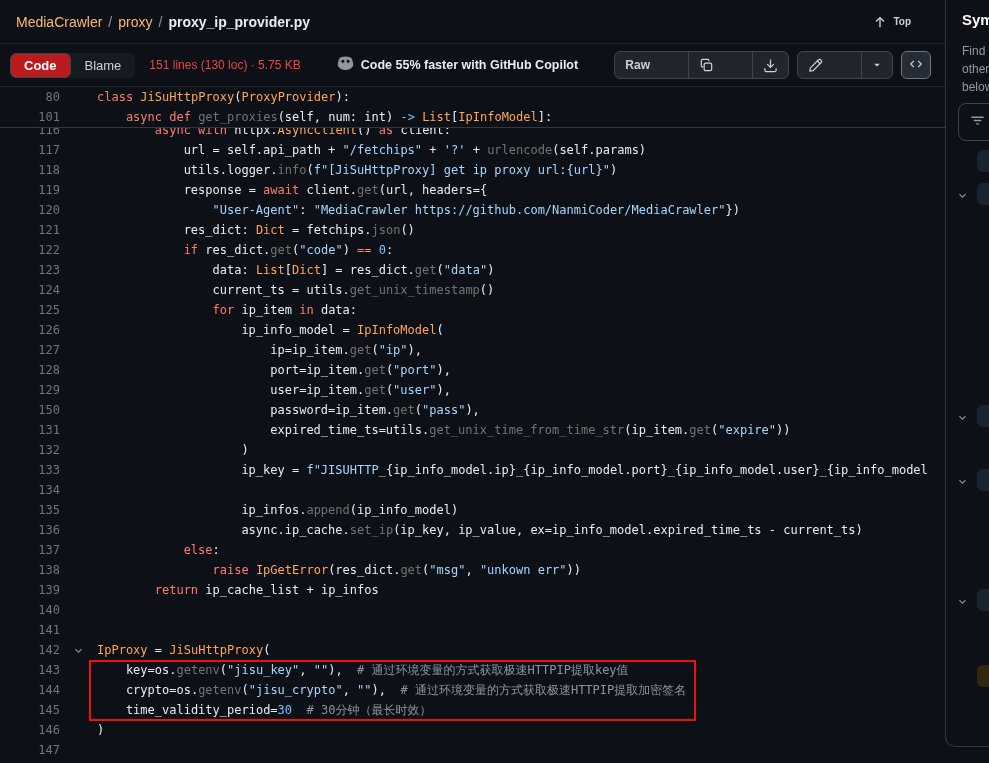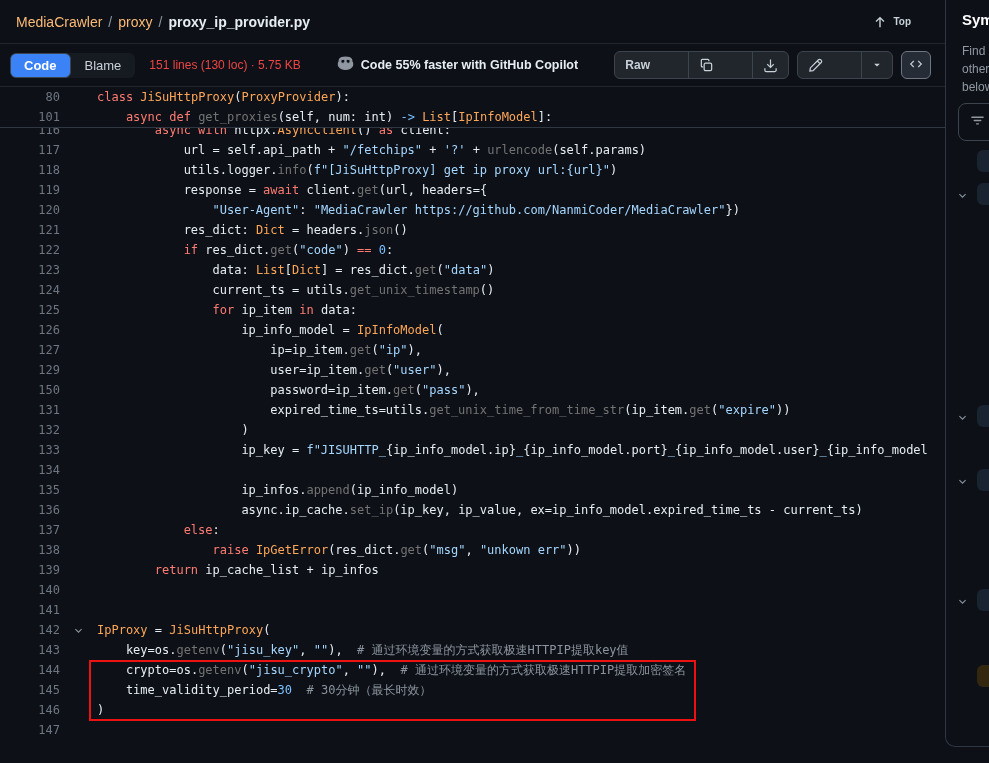--- a/index.html
+++ b/index.html
@@ -35,21 +35,21 @@
   .seg-control {
     display:flex; align-items:center; background:#161b22;
     border-radius:6px; overflow:hidden;
   }
   .seg {
     border:1px solid transparent; background:transparent; color:#c9d1d9;
     font-family:"Liberation Sans", sans-serif; font-size:13px;
     padding:4px 13px; border-radius:6px; cursor:pointer;
   }
   .seg.active {
-    background:#3b82f6; border-color:#3d444d; color:#fff; font-weight:700;
+    background:#b91c1c; border-color:#3d444d; color:#fff; font-weight:700;
   }
   .file-meta {
     margin-left:14px; color:#ef4444; font-size:12px;
     font-family:Liberation Sans, sans-serif;
   }
   .copilot {
     margin-left:36px; display:flex; align-items:center; gap:7px;
     color:#e6edf3; font-size:12.5px; font-weight:700; cursor:pointer;
   }
   .copilot svg { color:#9198a1; }
@@ -203,27 +203,28 @@
           <div class="row"><span class="ln">101</span><span class="fold"></span><span class="src" style="padding-left: 28.88px;"><span class="tk-k">async </span><span class="tk-k">def </span><span class="tk-en">get_proxies</span><span class="tk-p">(self, num: int) </span><span class="tk-c1">-&gt;</span><span class="tk-p"> </span><span class="tk-v">List</span><span class="tk-p">[</span><span class="tk-v">IpInfoModel</span><span class="tk-p">]:</span></span></div>
         </div>
       <div class="clip-block" id="clip-row">
           <div class="row"><span class="ln">116</span><span class="fold"></span><span class="src" style="padding-left: 57.76px;"><span class="tk-k">async </span><span class="tk-k">with </span><span class="tk-p">httpx.</span><span class="tk-v">AsyncClient</span><span class="tk-p">() </span><span class="tk-k">as </span><span class="tk-p">client:</span></span></div>
         </div>
       <div id="rows">
           <div class="row"><span class="ln">117</span><span class="fold"></span><span class="src" style="padding-left: 86.64px;"><span class="tk-p">url = self.api_path + </span><span class="tk-s">"/fetchips"</span><span class="tk-p"> + </span><span class="tk-s">'?'</span><span class="tk-p"> + </span><span class="tk-en">urlencode</span><span class="tk-p">(self.params)</span></span></div>
           <div class="row"><span class="ln">118</span><span class="fold"></span><span class="src" style="padding-left: 86.64px;"><span class="tk-p">utils.logger.</span><span class="tk-en">info</span><span class="tk-p">(</span><span class="tk-s">f"[JiSuHttpProxy] get ip proxy url:{url}"</span><span class="tk-p">)</span></span></div>
           <div class="row"><span class="ln">119</span><span class="fold"></span><span class="src" style="padding-left: 86.64px;"><span class="tk-p">response = </span><span class="tk-k">await </span><span class="tk-p">client.</span><span class="tk-en">get</span><span class="tk-p">(url, headers={</span></span></div>
           <div class="row"><span class="ln">120</span><span class="fold"></span><span class="src" style="padding-left: 115.52px;"><span class="tk-s">"User-Agent"</span><span class="tk-p">: </span><span class="tk-s">"MediaCrawler https://github.com/NanmiCoder/MediaCrawler"</span><span class="tk-p">})</span></span></div>
-          <div class="row"><span class="ln">121</span><span class="fold"></span><span class="src" style="padding-left: 86.64px;"><span class="tk-p">res_dict: </span><span class="tk-v">Dict</span><span class="tk-p"> = headers.</span><span class="tk-en">json</span><span class="tk-p">()</span></span></div>
+          <div class="row"><span class="ln">121</span><span class="fold"></span><span class="src" style="padding-left: 86.64px;"><span class="tk-p">res_dict: </span><span class="tk-v">Dict</span><span class="tk-p"> = fetchips.</span><span class="tk-en">json</span><span class="tk-p">()</span></span></div>
           <div class="row"><span class="ln">122</span><span class="fold"></span><span class="src" style="padding-left: 86.64px;"><span class="tk-k">if </span><span class="tk-p">res_dict.</span><span class="tk-en">get</span><span class="tk-p">(</span><span class="tk-s">"code"</span><span class="tk-p">) </span><span class="tk-k">== </span><span class="tk-c1">0</span><span class="tk-p">:</span></span></div>
           <div class="row"><span class="ln">123</span><span class="fold"></span><span class="src" style="padding-left: 115.52px;"><span class="tk-p">data: </span><span class="tk-v">List</span><span class="tk-p">[</span><span class="tk-v">Dict</span><span class="tk-p">] = res_dict.</span><span class="tk-en">get</span><span class="tk-p">(</span><span class="tk-s">"data"</span><span class="tk-p">)</span></span></div>
           <div class="row"><span class="ln">124</span><span class="fold"></span><span class="src" style="padding-left: 115.52px;"><span class="tk-p">current_ts = utils.</span><span class="tk-en">get_unix_timestamp</span><span class="tk-p">()</span></span></div>
           <div class="row"><span class="ln">125</span><span class="fold"></span><span class="src" style="padding-left: 115.52px;"><span class="tk-k">for </span><span class="tk-p">ip_item </span><span class="tk-k">in </span><span class="tk-p">data:</span></span></div>
           <div class="row"><span class="ln">126</span><span class="fold"></span><span class="src" style="padding-left: 144.4px;"><span class="tk-p">ip_info_model = </span><span class="tk-v">IpInfoModel</span><span class="tk-p">(</span></span></div>
           <div class="row"><span class="ln">127</span><span class="fold"></span><span class="src" style="padding-left: 173.28px;"><span class="tk-p">ip=ip_item.</span><span class="tk-en">get</span><span class="tk-p">(</span><span class="tk-s">"ip"</span><span class="tk-p">),</span></span></div>
+          <div class="row"><span class="ln">128</span><span class="fold"></span><span class="src" style="padding-left: 173.28px;"><span class="tk-p">port=ip_item.</span><span class="tk-en">get</span><span class="tk-p">(</span><span class="tk-s">"port"</span><span class="tk-p">),</span></span></div>
           <div class="row"><span class="ln">129</span><span class="fold"></span><span class="src" style="padding-left: 173.28px;"><span class="tk-p">user=ip_item.</span><span class="tk-en">get</span><span class="tk-p">(</span><span class="tk-s">"user"</span><span class="tk-p">),</span></span></div>
           <div class="row"><span class="ln">150</span><span class="fold"></span><span class="src" style="padding-left: 173.28px;"><span class="tk-p">password=ip_item.</span><span class="tk-en">get</span><span class="tk-p">(</span><span class="tk-s">"pass"</span><span class="tk-p">),</span></span></div>
           <div class="row"><span class="ln">131</span><span class="fold"></span><span class="src" style="padding-left: 173.28px;"><span class="tk-p">expired_time_ts=utils.</span><span class="tk-en">get_unix_time_from_time_str</span><span class="tk-p">(ip_item.</span><span class="tk-en">get</span><span class="tk-p">(</span><span class="tk-s">"expire"</span><span class="tk-p">))</span></span></div>
           <div class="row"><span class="ln">132</span><span class="fold"></span><span class="src" style="padding-left: 144.4px;"><span class="tk-p">)</span></span></div>
           <div class="row"><span class="ln">133</span><span class="fold"></span><span class="src" style="padding-left: 144.4px;"><span class="tk-p">ip_key = </span><span class="tk-s">f"JISUHTTP_</span><span class="tk-p">{ip_info_model.ip}</span><span class="tk-s">_</span><span class="tk-p">{ip_info_model.port}</span><span class="tk-s">_</span><span class="tk-p">{ip_info_model.user}</span><span class="tk-s">_</span><span class="tk-p">{ip_info_model</span></span></div>
           <div class="row"><span class="ln">134</span><span class="fold"></span><span class="src" style="padding-left: 144.4px; margin-top: 48px;"><span class="tk-p">ip_value = ip_info_model.</span><span class="tk-en">model_dump_json</span><span class="tk-p">()</span></span></div>
           <div class="row"><span class="ln">135</span><span class="fold"></span><span class="src" style="padding-left: 144.4px;"><span class="tk-p">ip_infos.</span><span class="tk-en">append</span><span class="tk-p">(ip_info_model)</span></span></div>
           <div class="row"><span class="ln">136</span><span class="fold"></span><span class="src" style="padding-left: 144.4px;"><span class="tk-p">async.ip_cache.</span><span class="tk-en">set_ip</span><span class="tk-p">(ip_key, ip_value, ex=ip_info_model.expired_time_ts - current_ts)</span></span></div>
           <div class="row"><span class="ln">137</span><span class="fold"></span><span class="src" style="padding-left: 86.64px;"><span class="tk-k">else</span><span class="tk-p">:</span></span></div>
           <div class="row"><span class="ln">138</span><span class="fold"></span><span class="src" style="padding-left: 115.52px;"><span class="tk-k">raise </span><span class="tk-v">IpGetError</span><span class="tk-p">(res_dict.</span><span class="tk-en">get</span><span class="tk-p">(</span><span class="tk-s">"msg"</span><span class="tk-p">, </span><span class="tk-s">"unkown err"</span><span class="tk-p">))</span></span></div>

